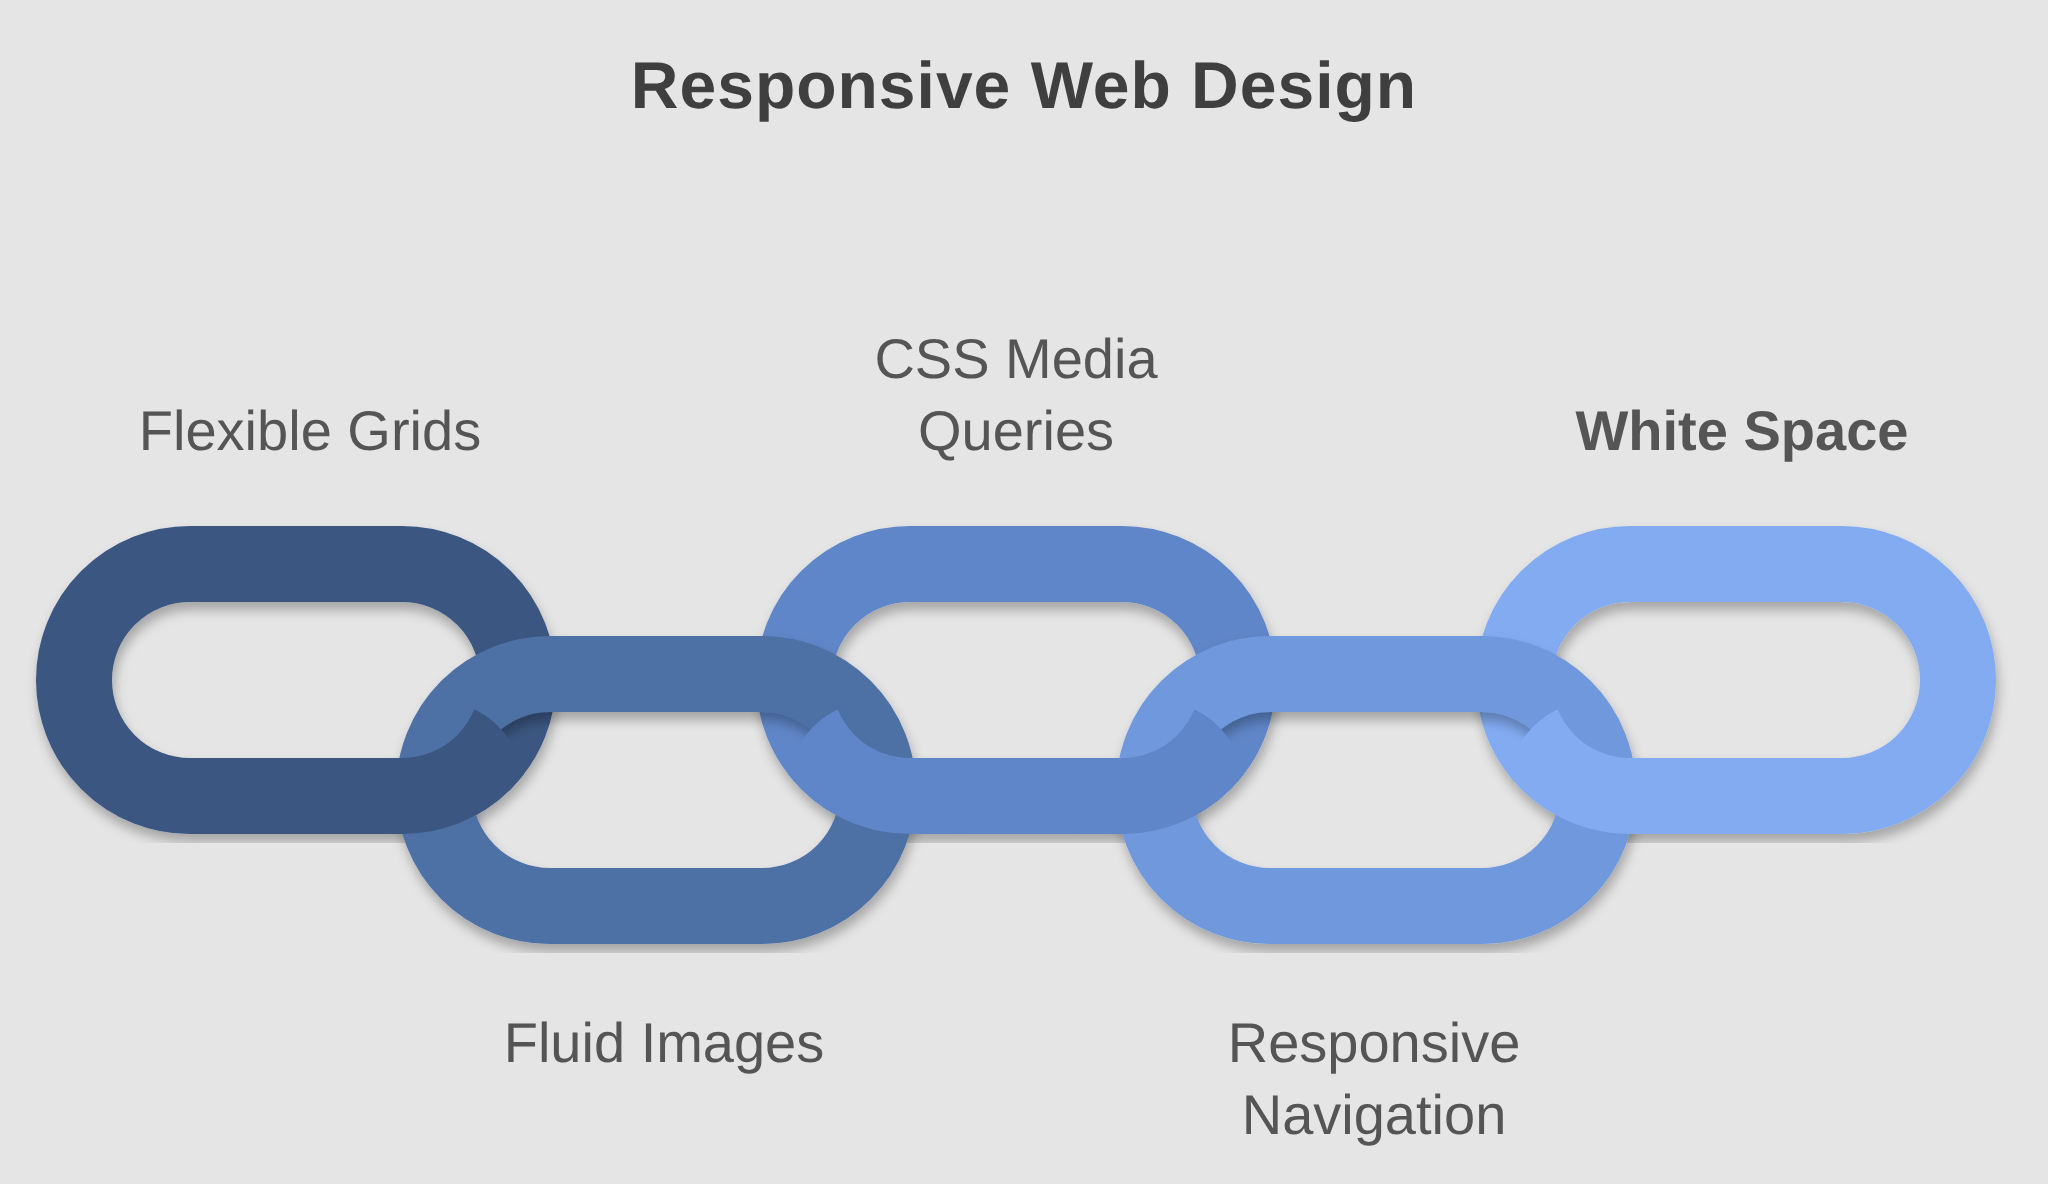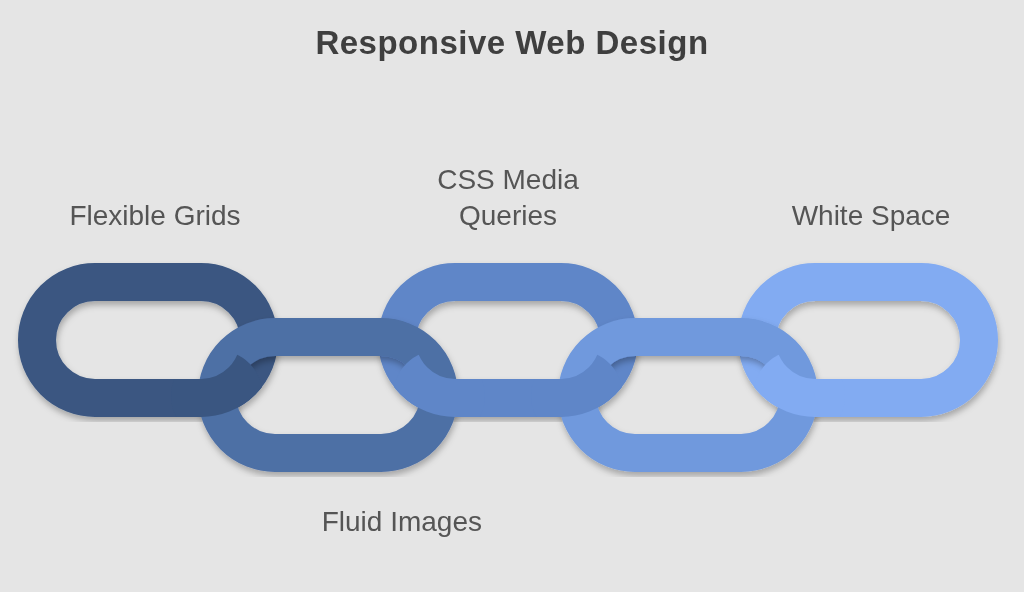--- a/index.html
+++ b/index.html
@@ -37,22 +37,22 @@
   .link-label {
     position: absolute;
     text-align: center;
     font-size: 28px;
     line-height: 36px;
     color: #555555;
     white-space: pre-line;
   }
   .lbl-0 { left: 5px;   top: 198px; width: 300px; }
   .lbl-2 { left: 398px; top: 162px; width: 220px; }
-  .lbl-4 { left: 721px; top: 198px; width: 300px; }
-  .lbl-1 { left: 182px; top: 504px; width: 300px; text-align: right; }
+  .lbl-4 { left: 721px; top: 198px; width: 300px; font-weight: bold; }
+  .lbl-1 { left: 182px; top: 504px; width: 300px; }
   .lbl-3 { left: 577px; top: 504px; width: 220px; }
 </style>
 </head>
 <body>
 
 <div class="canvas">
 
   <h1 class="diagram-title">Responsive Web Design</h1>
 
   <svg class="chain-svg" viewBox="0 0 1024 592" xmlns="http://www.w3.org/2000/svg">
@@ -100,14 +100,16 @@
 
   <div class="link-label lbl-2">CSS Media
 Queries</div>
 
   <div class="link-label lbl-0">Flexible Grids</div>
 
   <div class="link-label lbl-4">White Space</div>
 
   <div class="link-label lbl-1">Fluid Images</div>
 
+  <div class="link-label lbl-3">Responsive
+Navigation</div>
 
 </div>
 
 </body></html>

